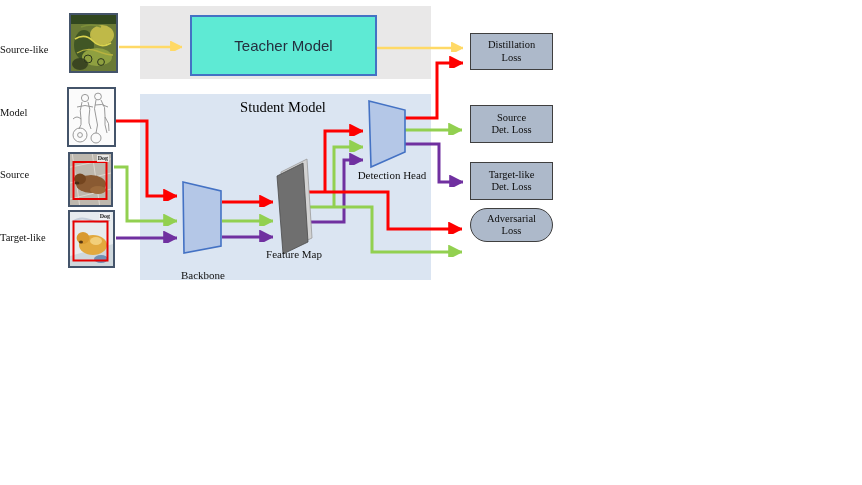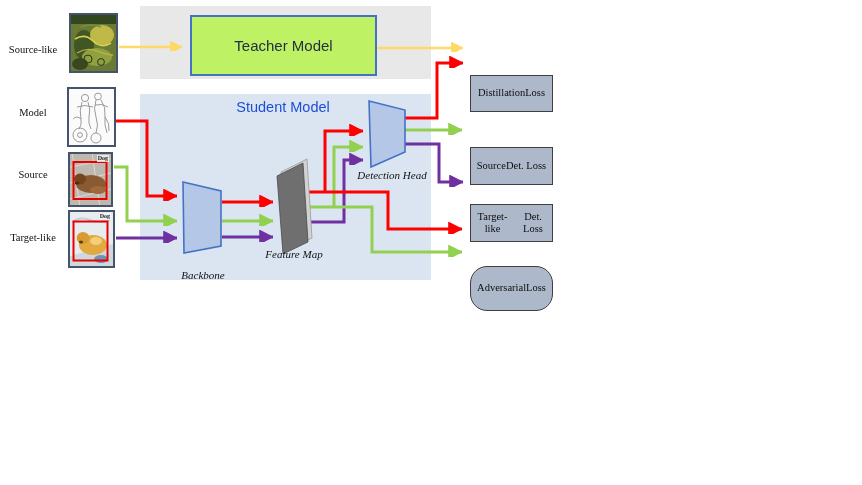--- a/index.html
+++ b/index.html
@@ -13,51 +13,51 @@
   #student-region{left:140px;top:94px;width:291px;height:186px;background:#dbe5f2;}
   #diagram-svg{position:absolute;left:0;top:0;width:862px;height:485px;z-index:2;}
   
   .flow{fill:none;}
   .flow.yellow{stroke:#ffd966;stroke-width:2.6;}
   .flow.red{stroke:#fe0000;stroke-width:3;}
   .flow.green{stroke:#92d050;stroke-width:3;}
   .flow.purple{stroke:#7030a0;stroke-width:3;}
   
   #teacher-box{
-    left:190px;top:15px;width:187px;height:61px;background:#bef264;
+    left:190px;top:15px;width:187px;height:61px;background:#5eead4;
     border:2px solid #4472c4;box-sizing:border-box;z-index:3;
     display:flex;align-items:center;justify-content:center;
     font-family:"Liberation Sans","DejaVu Sans",sans-serif;
     font-size:15px;color:#24303f;
   }
   #student-label{
     left:210px;top:99px;width:146px;height:18px;z-index:3;text-align:center;
-    font-family:Liberation Sans, sans-serif;
-    font-size:14.5px;color:#1d4ed8;
+    font-family:Liberation Serif, serif;
+    font-size:14.5px;color:#000000;
   }
   .loss-box{
     position:absolute;left:470px;width:83px;background:#adb9ca;
     border:1.6px solid #3f3f3f;box-sizing:border-box;z-index:3;
-    display:flex;align-items:center;justify-content:center;
-    font-size:10.5px;line-height:12.5px;color:#0d0d0d;text-align:center;margin-top:42px;
+    display:flex;flex-direction:column;align-items:center;justify-content:center;
+    font-size:10.5px;line-height:12.5px;color:#0d0d0d;text-align:center;
   }
   #loss-distillation{top:33px;height:37px;}
   #loss-source{top:105px;height:38px;}
   #loss-target-like{top:162px;height:38px;}
-  #loss-adversarial{top:224px;height:45px;border-radius:17px;}
+  #loss-adversarial{top:208px;height:34px;border-radius:17px;}
   .input-label{
-    position:absolute;left:0;width:66px;text-align:center;z-index:3;
+    position:absolute;left:0;width:66px;z-index:3;
     font-size:10.5px;color:#111111;
   }
   #label-source-like{top:44px;}
   #label-target{top:107px;}
   #label-source{top:169px;}
   #label-target-like{top:232px;}
   .shape-label{
-    position:absolute;z-index:3;text-align:center;font-size:11px;color:#111111;font-style:italic;
+    position:absolute;z-index:3;text-align:center;font-size:11px;color:#111111;
   }
   #label-backbone{left:166px;top:257px;width:74px;margin-top:12px;}
   #label-feature-map{left:255px;top:248px;width:78px;}
   #label-detection-head{left:347px;top:169px;width:90px;}
   .thumb{
     position:absolute;border:2px solid #44546a;box-sizing:border-box;
     background:#fff;z-index:3;overflow:hidden;
   }
   #thumb-source-like{left:69px;top:13px;width:49px;height:60px;}
   #thumb-target{left:67px;top:87px;width:49px;height:60px;}

